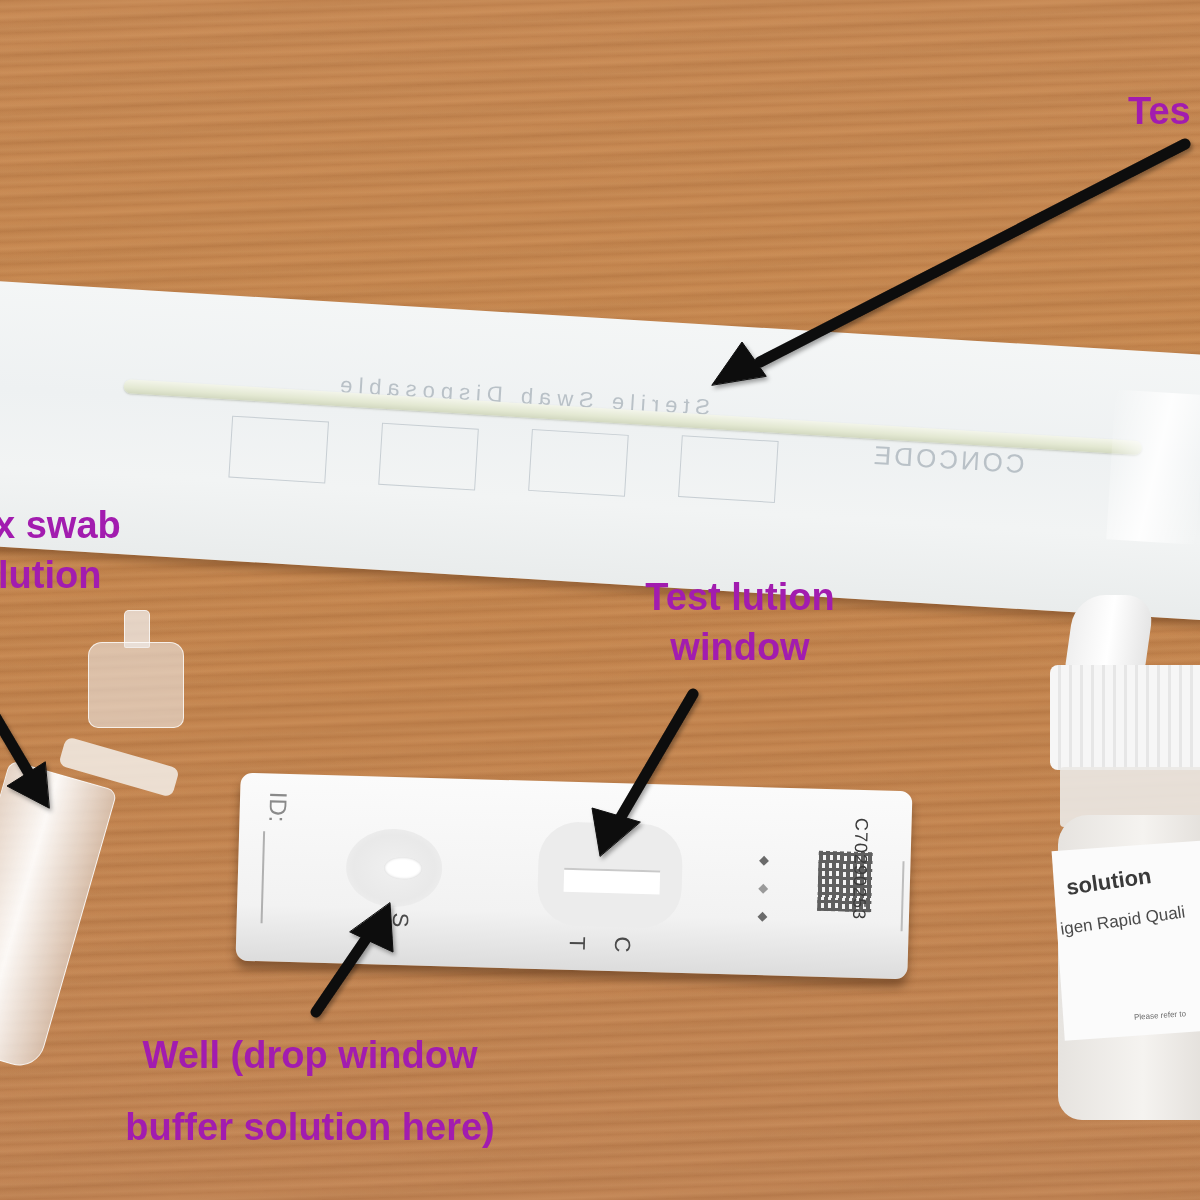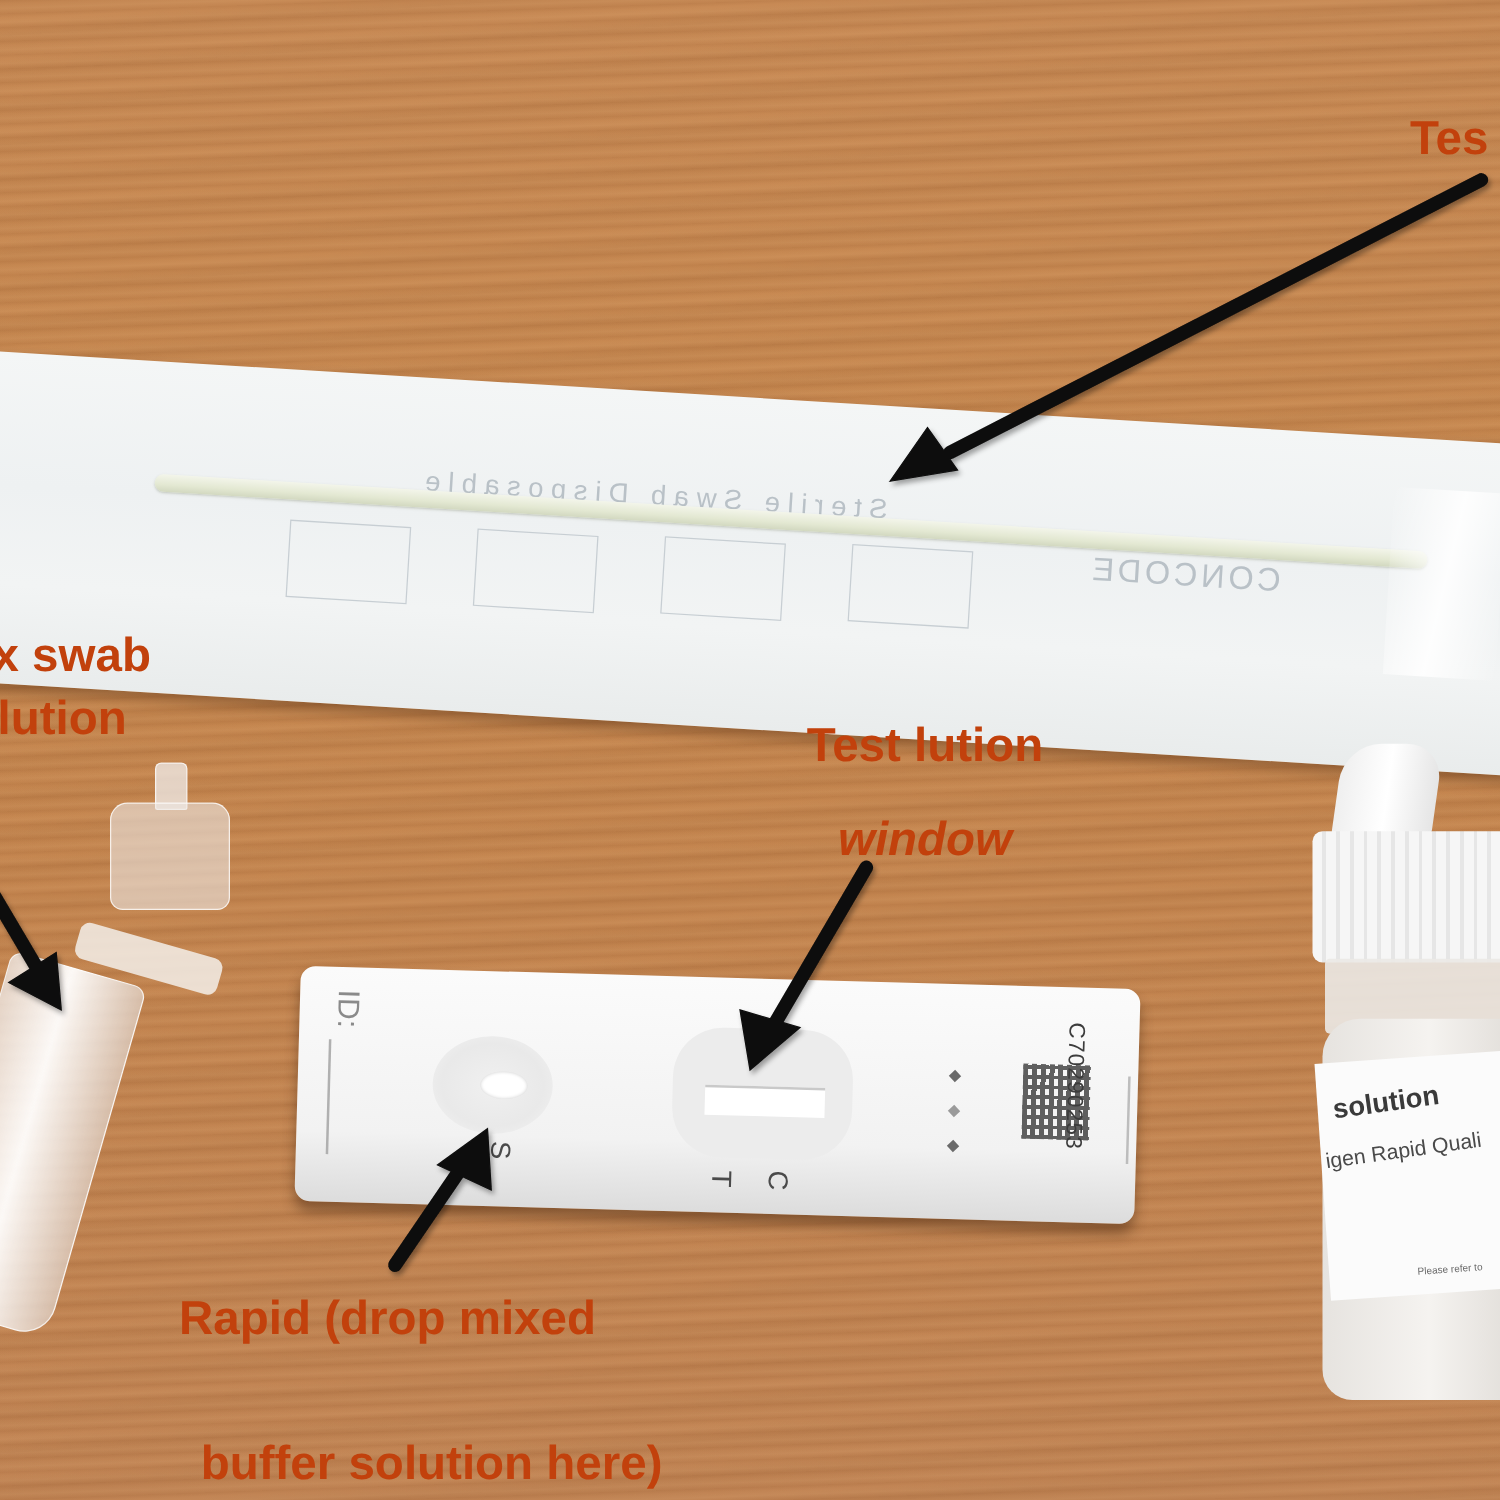--- a/index.html
+++ b/index.html
@@ -5,21 +5,21 @@
   html, body { margin: 0; padding: 0; }
   body {
     width: 1200px; height: 1200px; overflow: hidden; position: relative;
     background:
       repeating-linear-gradient(178deg, rgba(120,60,20,0.10) 0px, rgba(120,60,20,0.0) 3px, rgba(255,220,170,0.06) 7px, rgba(120,60,20,0.08) 11px),
       repeating-linear-gradient(176deg, rgba(90,45,10,0.06) 0px, rgba(0,0,0,0) 17px, rgba(90,45,10,0.07) 29px),
       linear-gradient(180deg, #c88a55 0%, #c7884f 35%, #c58650 60%, #c28555 100%);
     font-family: "Liberation Sans", "DejaVu Sans", sans-serif;
   }
   .label {
-    position: absolute; color: #c2410c; font-weight: bold;
+    position: absolute; color: #a21caf; font-weight: bold;
     font-size: 38px; line-height: 50px; text-align: center; white-space: nowrap;
   }
   
   .package {
     position: absolute; left: -20px; top: 280px; width: 1260px; height: 265px;
     background: linear-gradient(180deg, #f4f6f6 0%, #eef1f2 40%, #f2f4f4 70%, #e9ecec 100%);
     transform: rotate(3.5deg); transform-origin: 0 0;
     box-shadow: 0 6px 10px rgba(60,30,10,0.35);
     border-radius: 6px 18px 18px 6px;
   }
@@ -157,23 +157,23 @@
   <div class="labelb"></div>
   <div class="l1">solution</div>
   <div class="l2">igen Rapid Quali</div>
   <div class="l3">Please refer to</div>
 </div>
 
 <div class="label" style="left:1128px; top:86px; text-align:left;">Tes</div>
 <div class="label" style="left:-6px; top:500px; text-align:left;">x swab</div>
 <div class="label" style="left:-2px; top:550px; text-align:left;">lution</div>
 <div class="label" style="left:600px; top:572px; width:280px;">Test lution</div>
-<div class="label" style="left:600px; top:647px; width:280px;font-style:italic;">window</div>
-<div class="label" style="left:90px; top:1030px; width:440px;">Rapid (drop mixed</div>
-<div class="label" style="left:90px; top:1146px; width:440px;text-align:right;">buffer solution here)</div>
+<div class="label" style="left:600px; top:622px; width:280px;">window</div>
+<div class="label" style="left:90px; top:1030px; width:440px;">Well (drop window</div>
+<div class="label" style="left:90px; top:1102px; width:440px;">buffer solution here)</div>
 
 <svg class="arrows" viewBox="0 0 1200 1200">
   <defs>
     <filter id="sh" x="-10%" y="-10%" width="130%" height="130%">
       <feDropShadow dx="2" dy="3" stdDeviation="2" flood-color="#000" flood-opacity="0.35"></feDropShadow>
     </filter>
   </defs>
   <g fill="#0a0a0a" stroke="#0a0a0a" stroke-linecap="round" filter="url(#sh)">
 
     <g>

